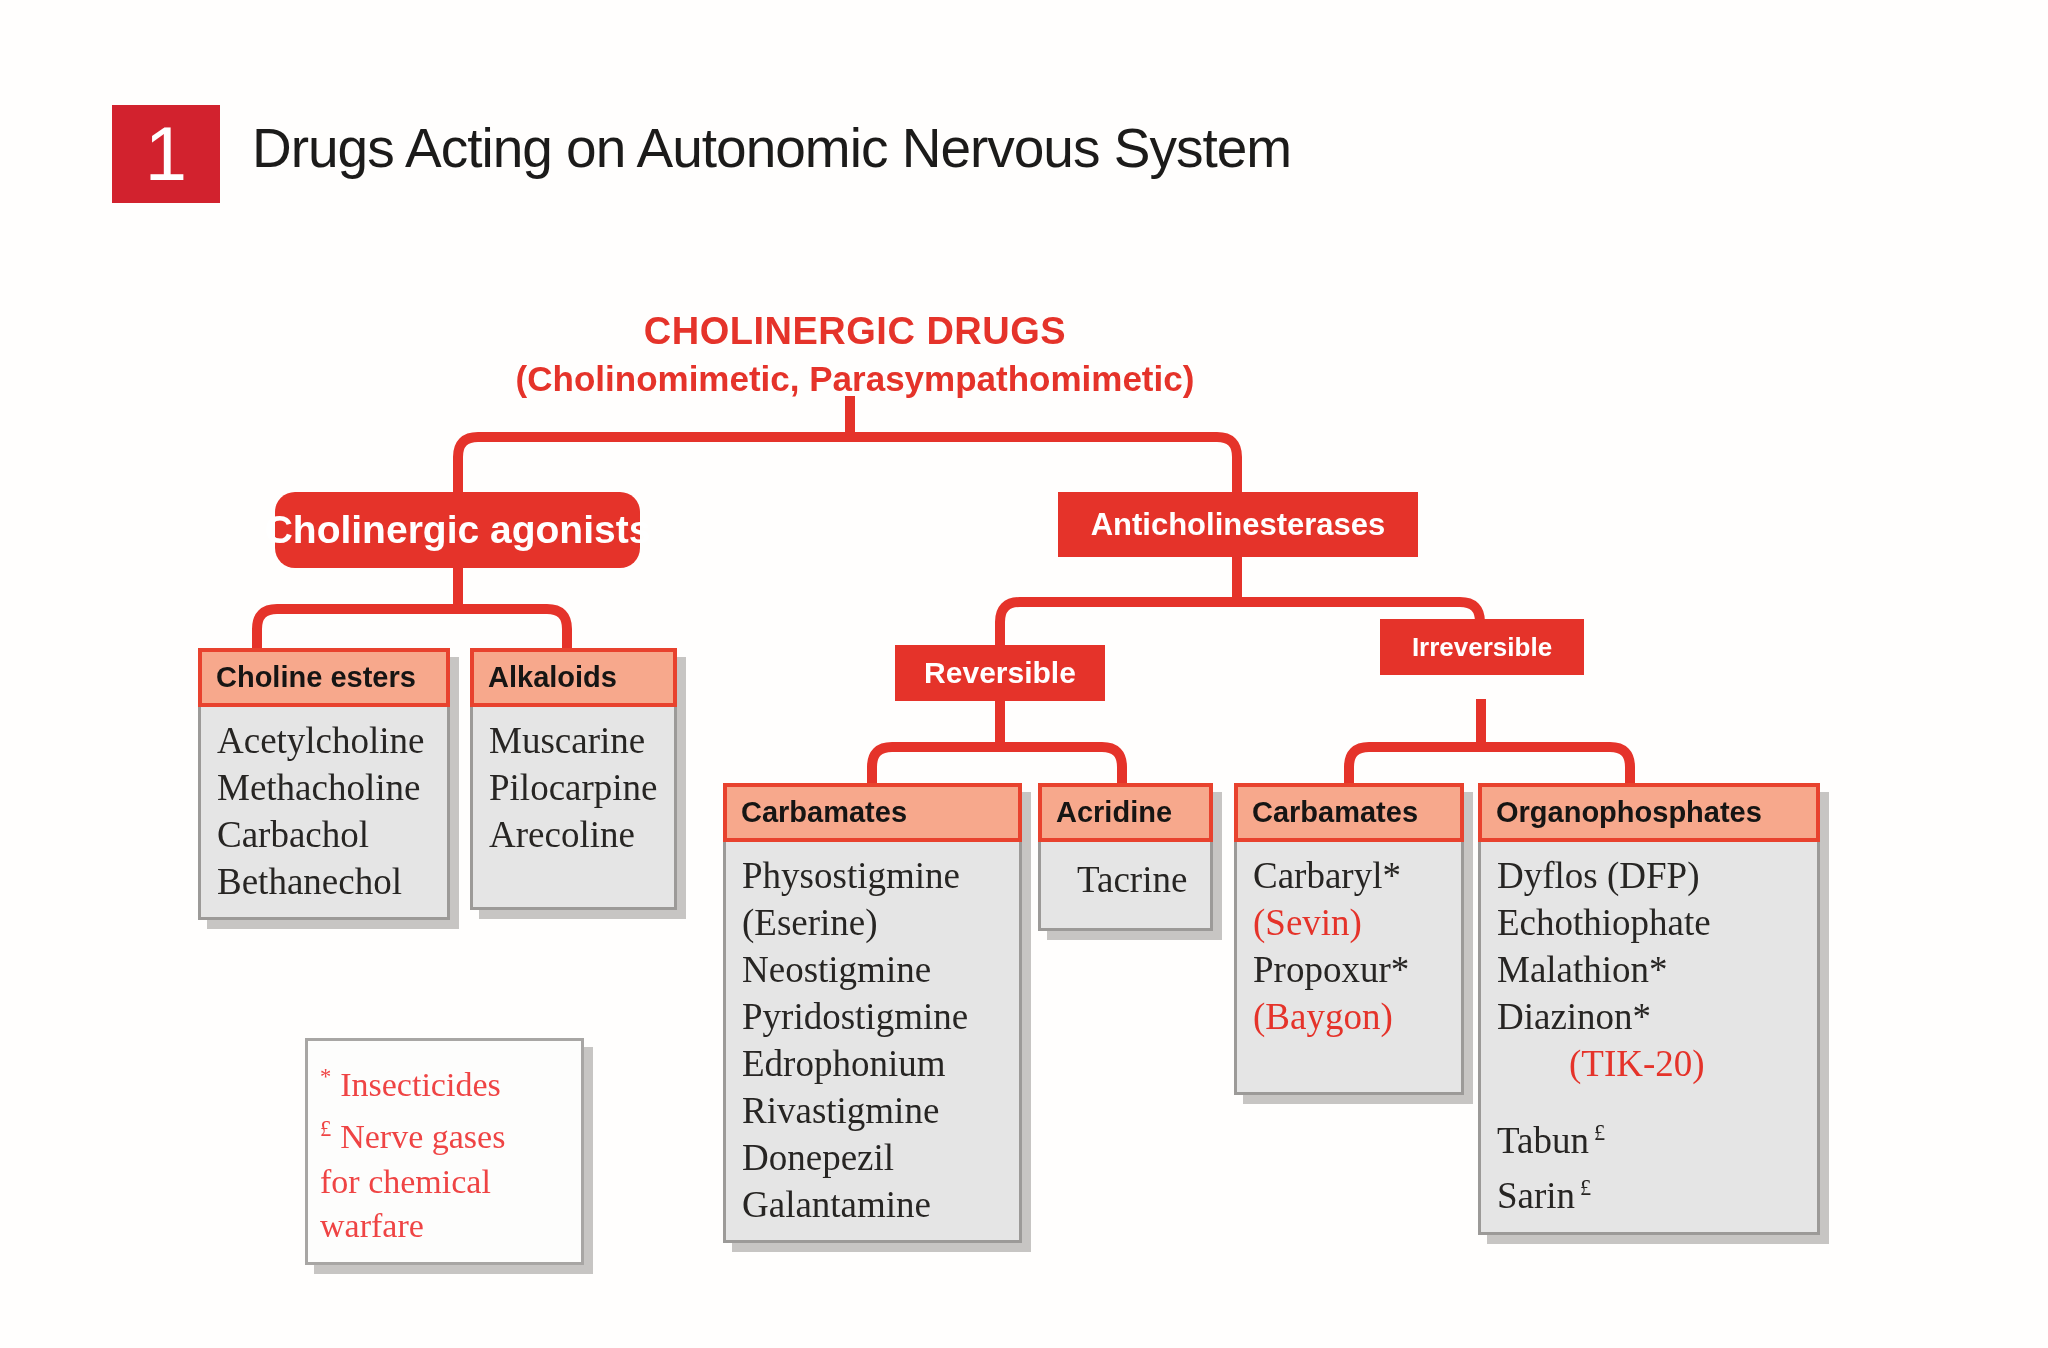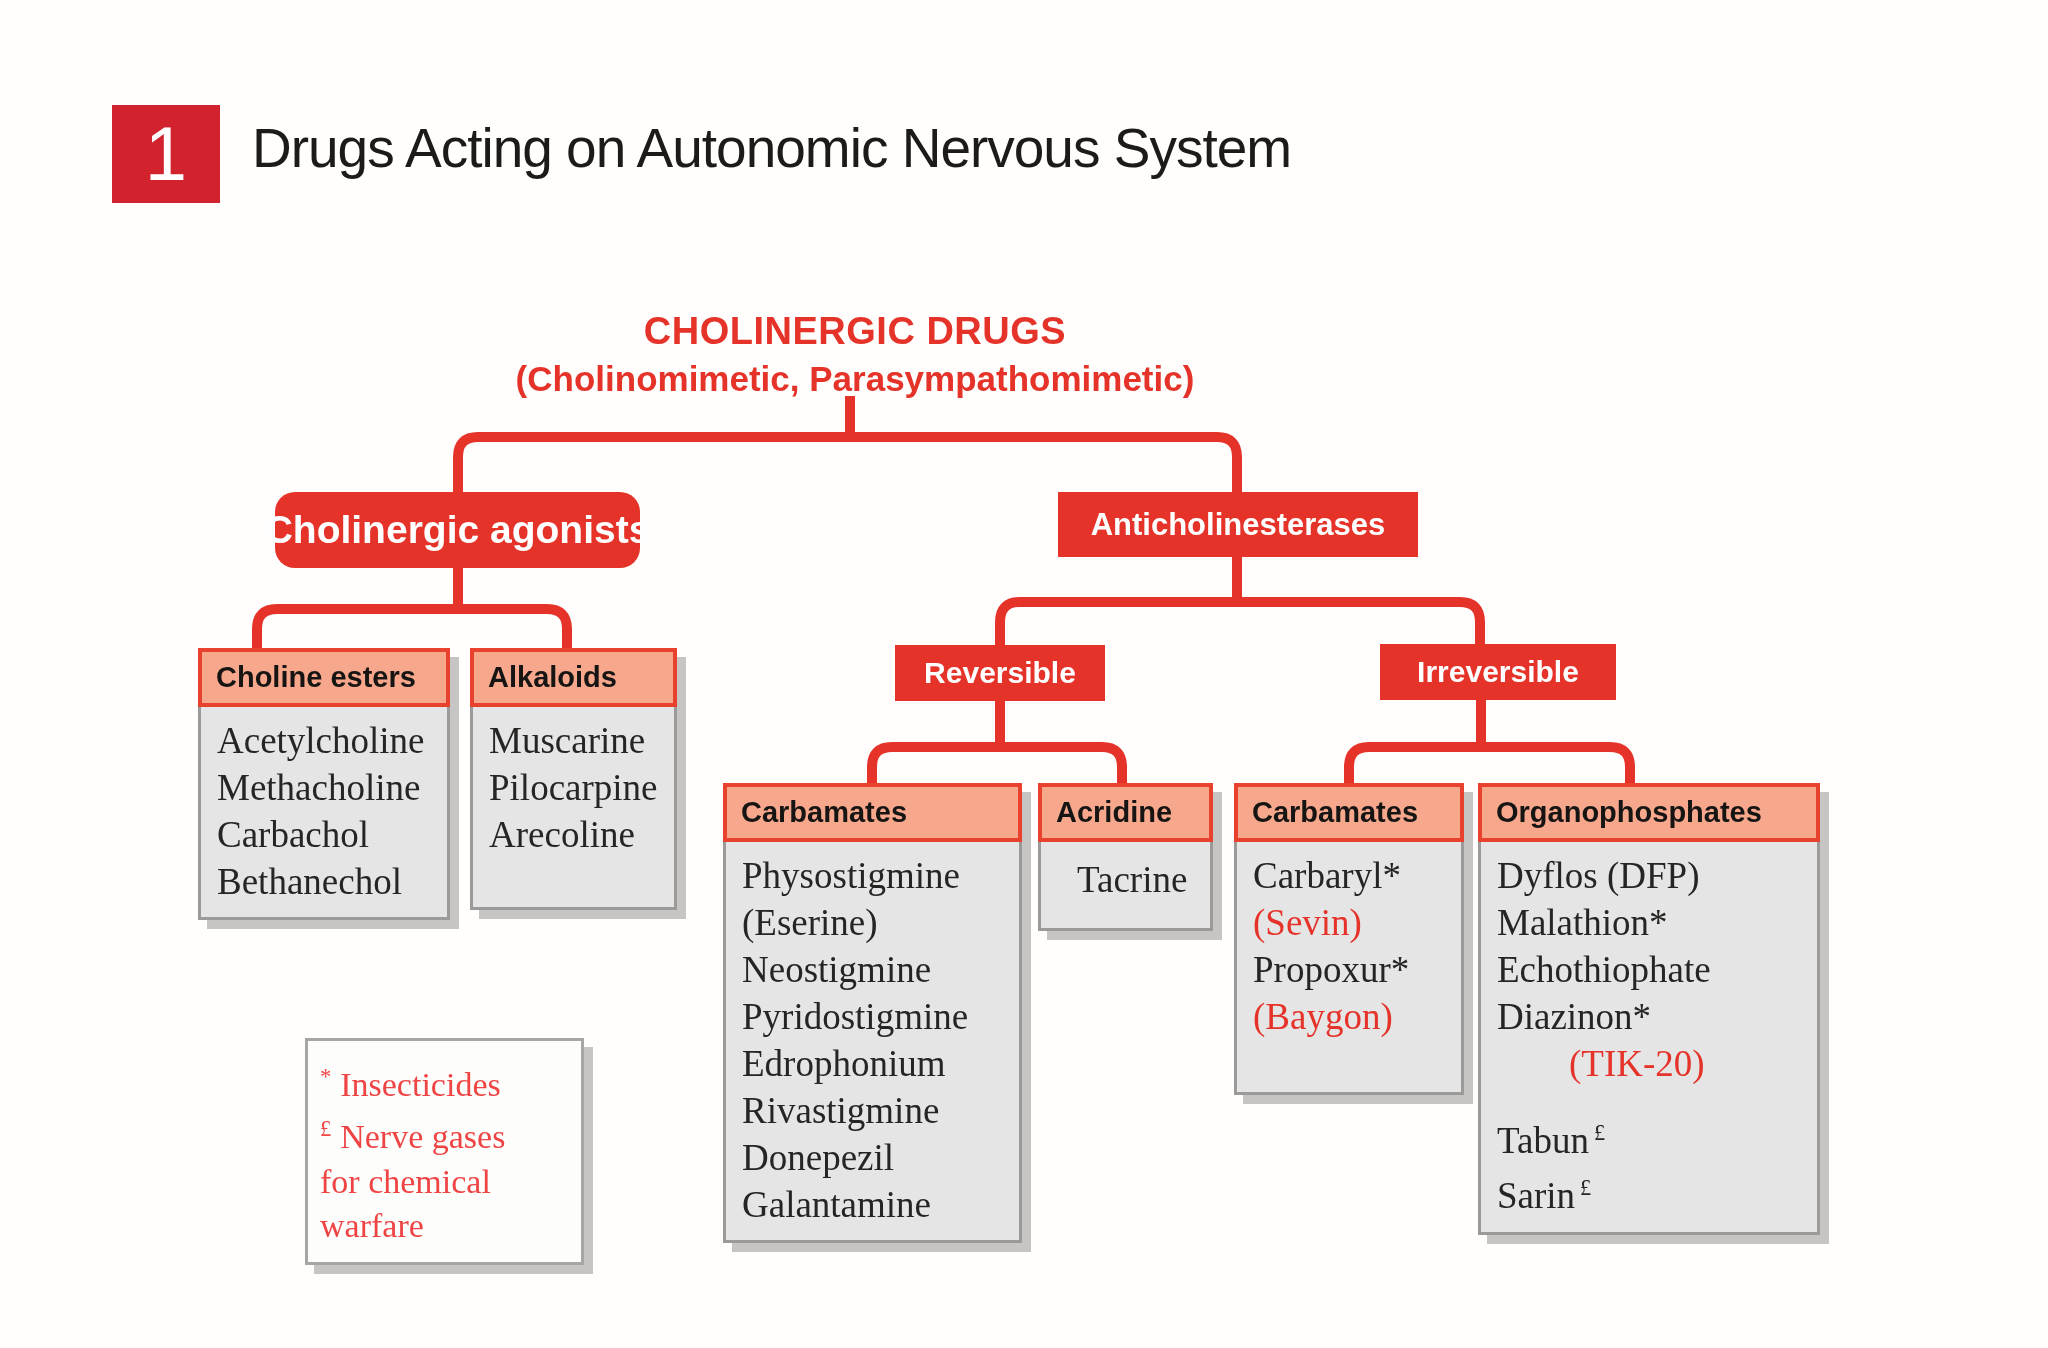--- a/index.html
+++ b/index.html
@@ -22,21 +22,21 @@
   
   svg.connectors{position:absolute;left:0;top:0;width:2048px;height:1348px;}
   svg.connectors path{stroke:#e5332a;stroke-width:10;fill:none;}
 
   
   .rednode{position:absolute;background:#e5332a;color:#ffffff;font-weight:bold;
         display:flex;align-items:center;justify-content:center;white-space:nowrap;}
   .n-agonists{left:275px;top:492px;width:365px;height:76px;font-size:39px;border-radius:20px;}
   .n-anti{left:1058px;top:492px;width:360px;height:65px;font-size:31px;}
   .n-rev{left:895px;top:645px;width:210px;height:56px;font-size:30px;}
-  .n-irrev{left:1380px;top:644px;width:236px;height:56px;font-size:30px;}
+  .n-irrev{left:1380px;top:619px;width:204px;height:56px;font-size:26px;}
 
   
   .leaf{position:absolute;background:#e5e5e5;box-shadow:9px 9px 0 #c7c5c3;}
   .leaf-head{background:#f7a88c;border:4px solid #e8422e;color:#161514;
         font-weight:bold;font-size:29px;padding:9px 12px 9px 14px;white-space:nowrap;}
   .leaf-body{border:3px solid #9c9a98;border-top:none;
         font-family:"Liberation Serif",serif;font-size:37px;color:#272523;
         padding:10px 6px 12px 16px;}
   .drug{line-height:47px;white-space:nowrap;}
   .drug.red{color:#e5332a;}
@@ -144,22 +144,22 @@
       <div class="drug red">(Sevin)</div>
       <div class="drug">Propoxur*</div>
       <div class="drug red">(Baygon)</div>
     </div>
   </div>
 
   <div class="leaf b-org">
     <div class="leaf-head">Organophosphates</div>
     <div class="leaf-body">
       <div class="drug">Dyflos (DFP)</div>
+      <div class="drug">Echothiophate</div>
       <div class="drug">Malathion*</div>
-      <div class="drug">Echothiophate</div>
       <div class="drug">Diazinon*</div>
       <div class="drug red indent">(TIK-20)</div>
       <div class="drug gap"><span>Tabun</span><span class="sup">£</span></div>
       <div class="drug"><span>Sarin</span><span class="sup">£</span></div>
     </div>
   </div>
 
   <div class="footnote">
     <div class="fline"><span class="fsym">*</span><span>Insecticides</span></div>
     <div class="fline"><span class="fsym">£</span><span>Nerve gases</span></div>

